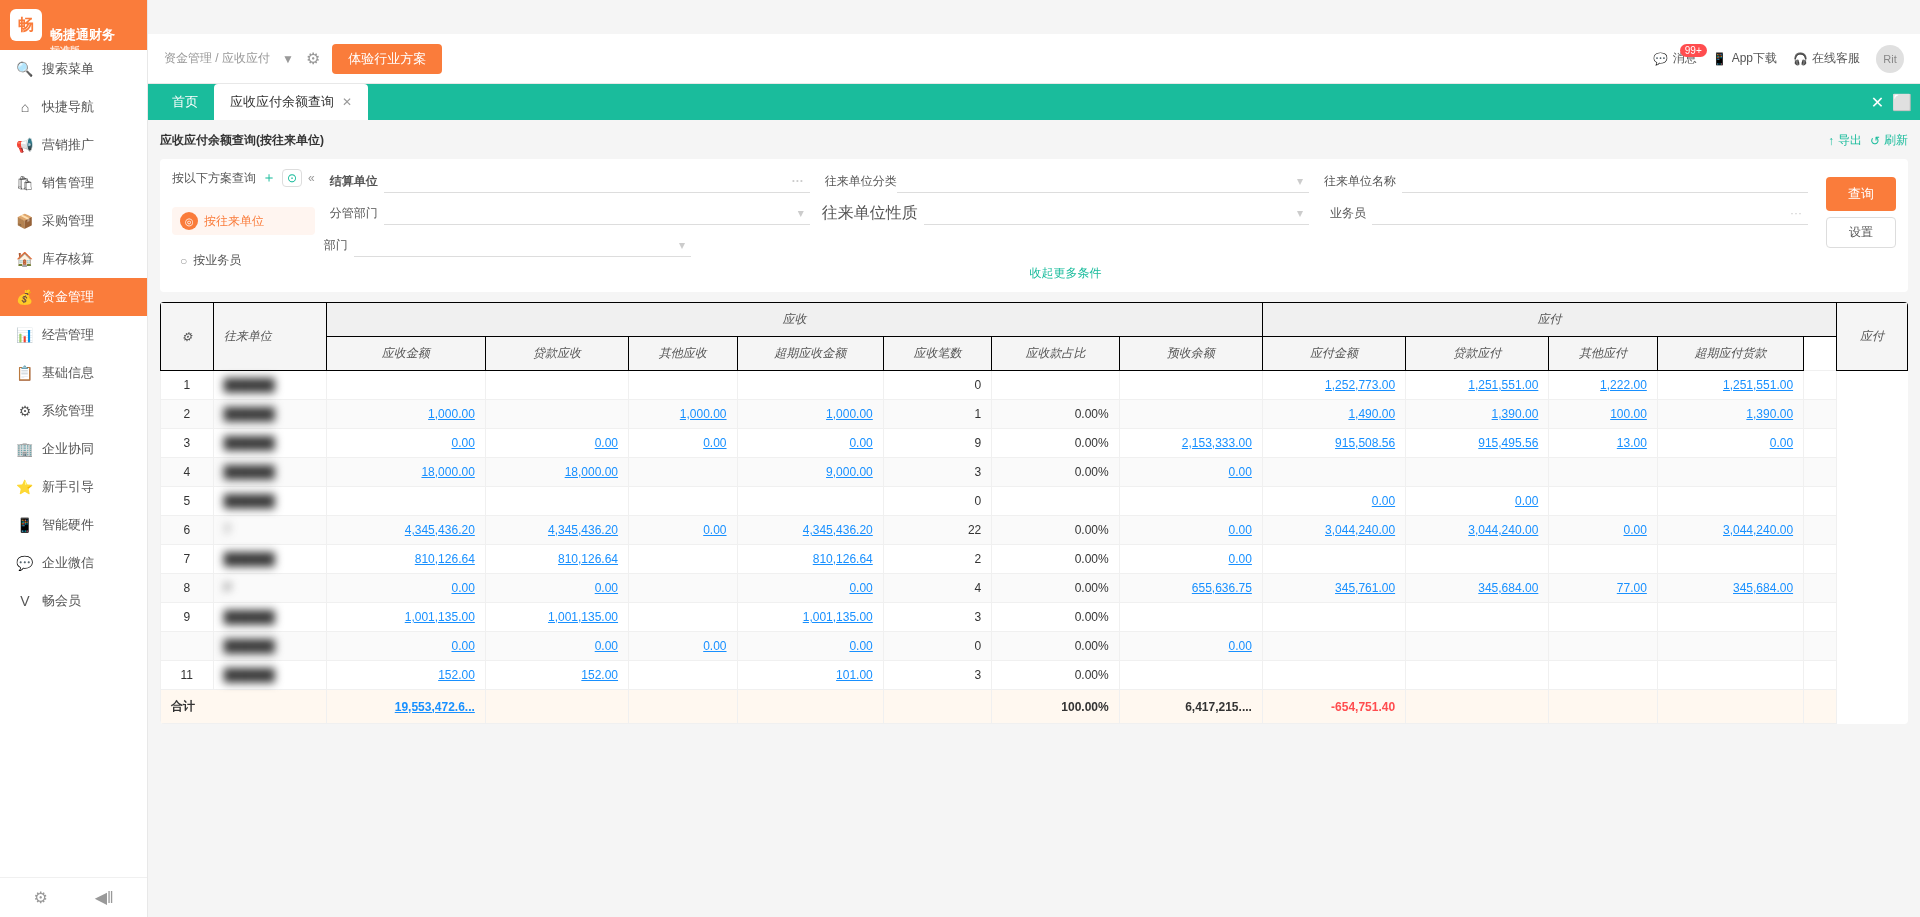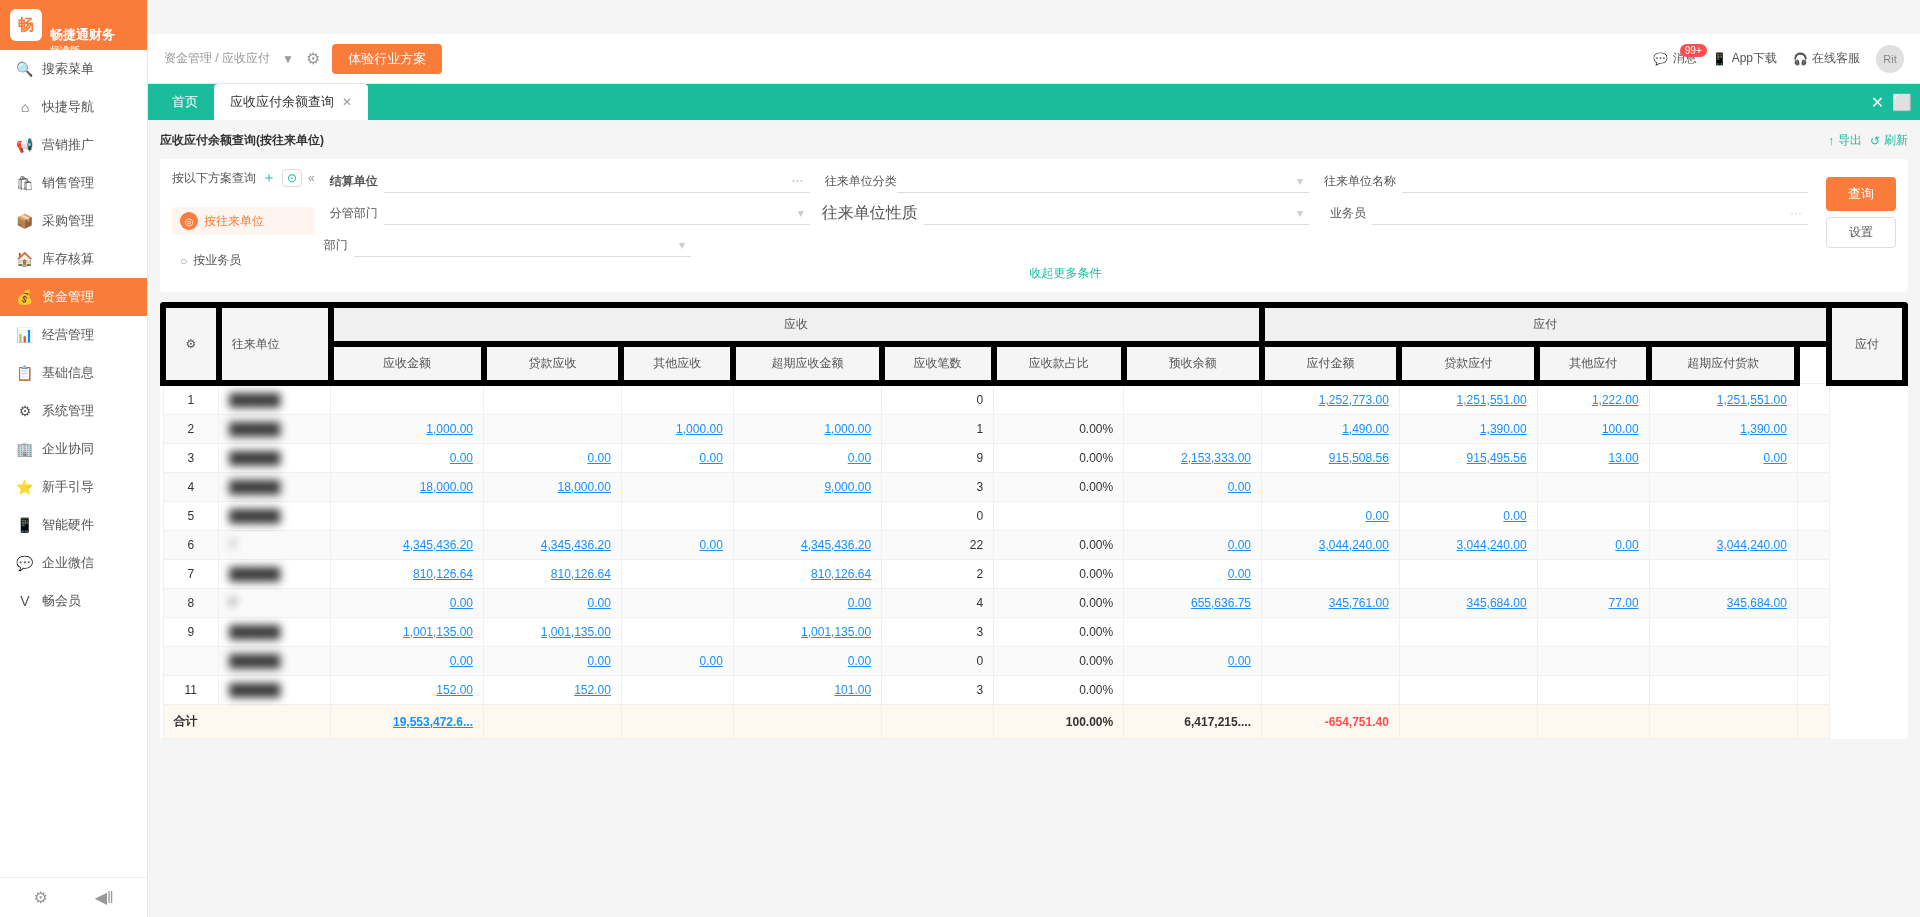--- a/index.html
+++ b/index.html
@@ -48,21 +48,21 @@
     .content { flex: 1; background: #f5f5f5; overflow: auto; padding: 12px; }
     .page-title-bar { display: flex; align-items: center; justify-content: space-between; margin-bottom: 10px; }
     .page-title { font-size: 12px; font-weight: bold; color: #333; }
     .page-actions { display: flex; gap: 8px; }
     .page-action-btn { display: flex; align-items: center; gap: 4px; color: #1abc9c; cursor: pointer; font-size: 12px; background: none; border: none; }
 
     
     .table-wrapper { background: #fff; border-radius: 4px; overflow: auto; }
     .data-table { width: 100%; border-collapse: collapse; font-size: 12px; }
     .data-table thead tr { background: #f5f5f5; }
-    .data-table thead th { padding: 8px 10px; text-align: center; border: 6px solid #000000; color: #555; font-weight: normal; white-space: nowrap; }
+    .data-table thead th { padding: 8px 10px; text-align: center; border: 1px solid #000000; color: #555; font-weight: normal; white-space: nowrap; font-style: italic; }
     .data-table thead th.group { background: #f0f0f0; }
     .data-table tbody tr:nth-child(even) { background: #fafafa; }
     .data-table tbody td { padding: 7px 10px; border: 1px solid #f0f0f0; color: #333; text-align: right; white-space: nowrap; }
     .data-table tbody td.left { text-align: left; }
     .data-table tfoot tr { background: #fff8f0; }
     .data-table tfoot td { padding: 8px 10px; border: 1px solid #f0f0f0; color: #333; text-align: right; white-space: nowrap; font-weight: bold; }
     .cell-link { color: #1890ff; text-decoration: underline; cursor: pointer; }
     .row-num { color: #999; text-align: center !important; }
     .th-settings { cursor: pointer; color: #999; }
     .blurred { filter: blur(4px); user-select: none; color: #ccc; }

